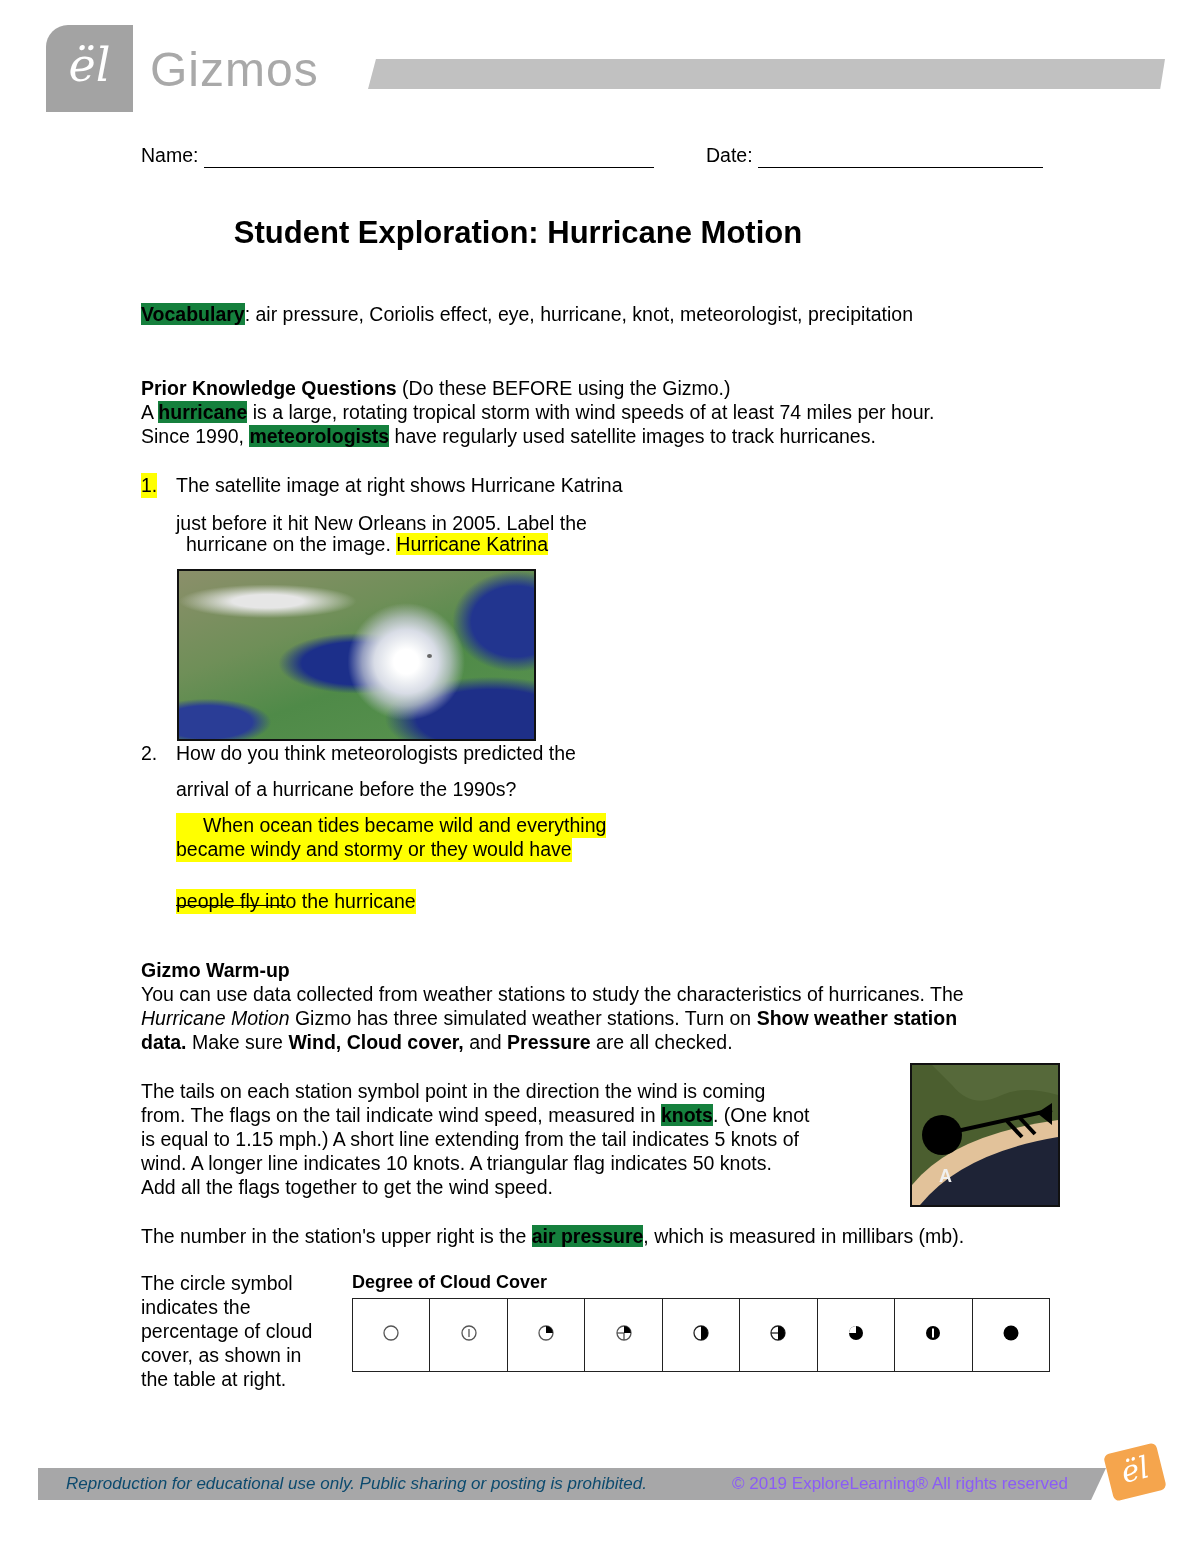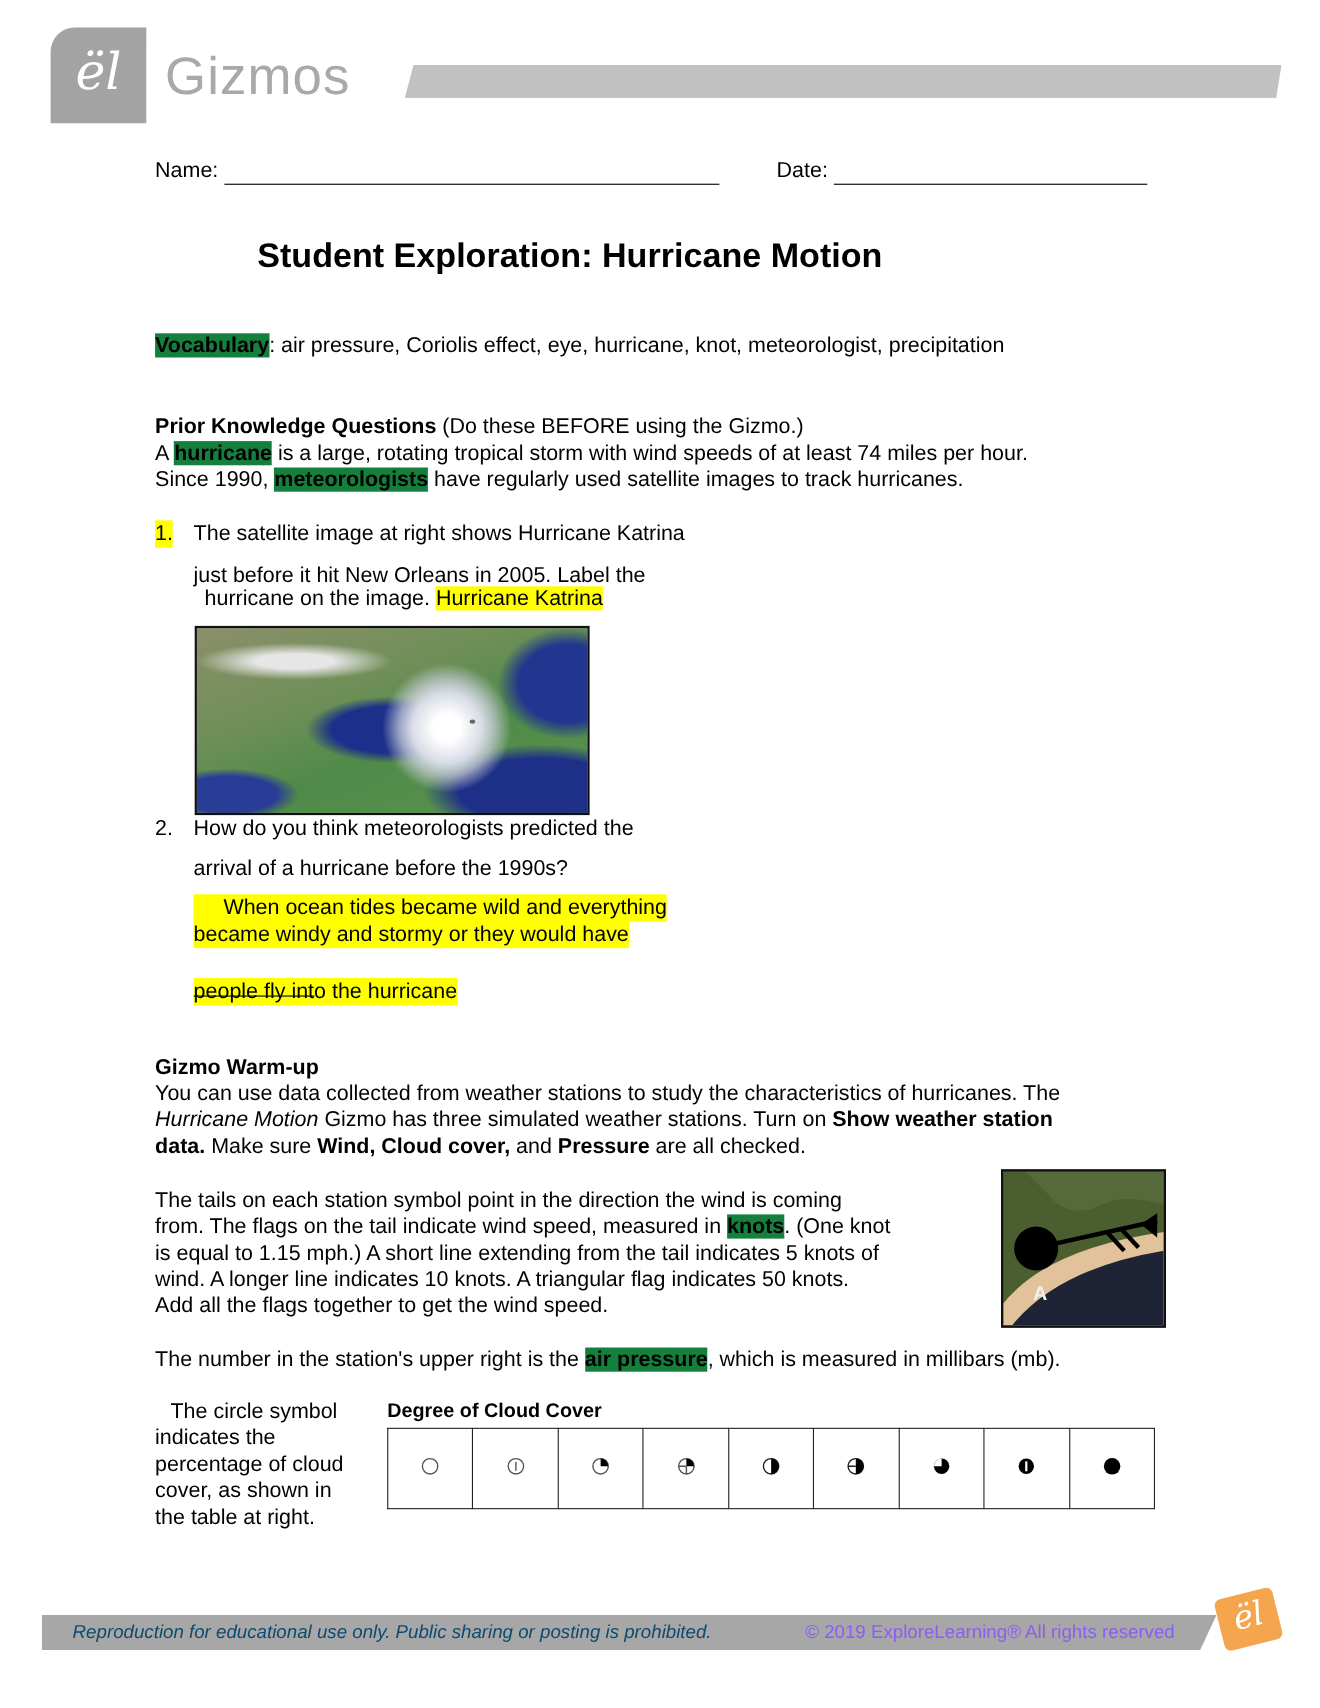--- a/index.html
+++ b/index.html
@@ -121,21 +121,21 @@
     <line x1="95" y1="56" x2="110" y2="72" stroke="#000" stroke-width="4"></line>
     <line x1="108" y1="53" x2="123" y2="69" stroke="#000" stroke-width="4"></line>
     <text x="27" y="117" font-family="Liberation Sans, sans-serif" font-size="18" font-weight="bold" fill="#f0f0f0">A</text>
   </svg>
 </div>
 
 <div class="abs txt" style="left:141px;top:1224px;">
   <span>The number in the station's upper right is the </span><span class="gray-hl">air pressure</span><span>, which is measured in millibars (mb).</span>
 </div>
 
-<div class="abs txt" style="left:141px;top:1271px;margin-left:14px;">The circle symbol</div>
+<div class="abs txt" style="left:141px;top:1271px;">The circle symbol</div>
 <div class="abs txt" style="left:141px;top:1295px;">indicates the</div>
 <div class="abs txt" style="left:141px;top:1319px;">percentage of cloud</div>
 <div class="abs txt" style="left:141px;top:1343px;">cover, as shown in</div>
 <div class="abs txt" style="left:141px;top:1367px;">the table at right.</div>
 
 <div class="abs txt b" style="left:352px;top:1270px;font-size:18px;">Degree of Cloud Cover</div>
 <table class="cc">
   <tbody>
   <tr class="s">
     <td><svg class="sym" viewBox="0 0 16 16">

